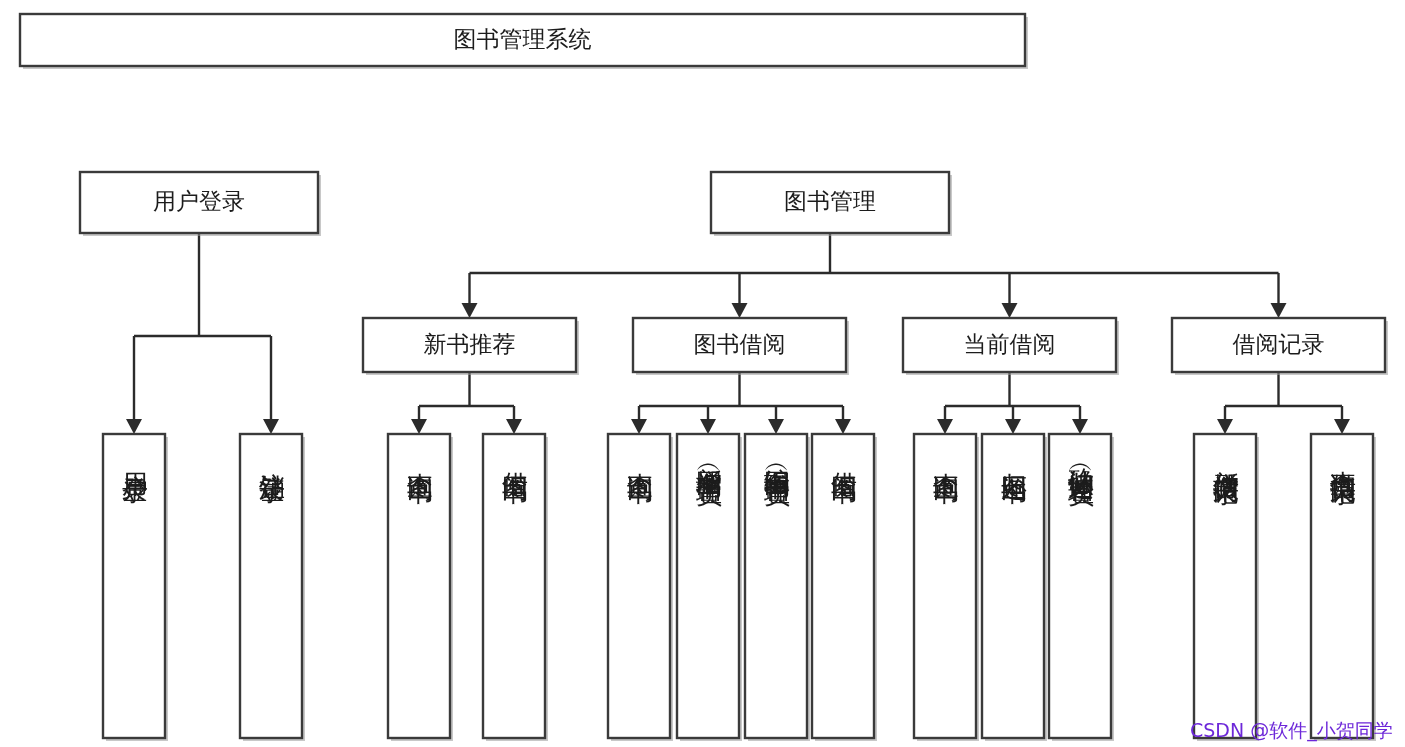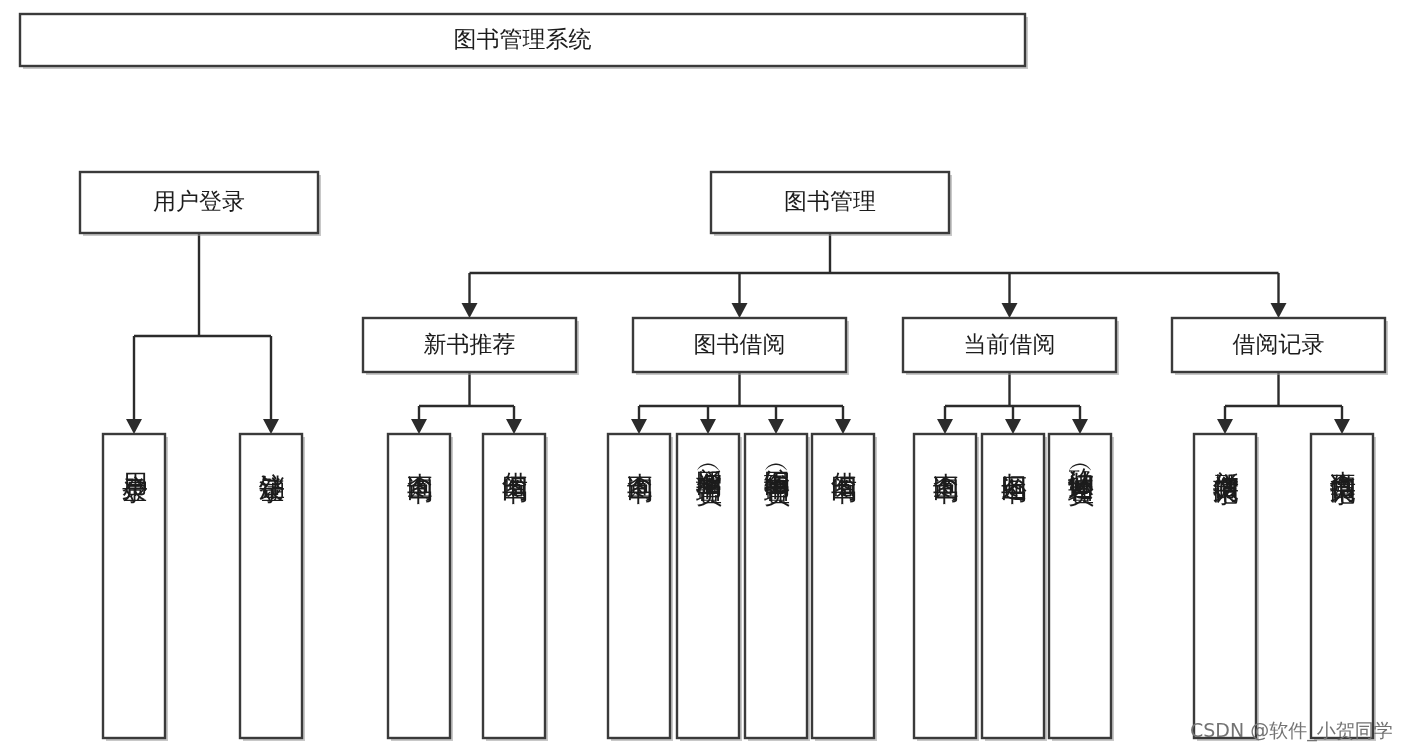--- a/index.html
+++ b/index.html
@@ -49,21 +49,21 @@
     font-size: 23px;
   }
   .label-v {
     font-size: 26px;
     writing-mode: vertical-rl;
     text-orientation: upright;
     letter-spacing: 2px;
   }
   .watermark {
     position: absolute;
-    color: #737373;
+    color: #6d28d9;
     font-size: 19px;
     font-family: "DejaVu Sans", "Liberation Sans", sans-serif;
     white-space: nowrap;
     user-select: none;
   }
 </style>
 </head>
 <body>
 
 <svg id="diagram-root" viewBox="0 0 1405 747" width="1405" height="747">

